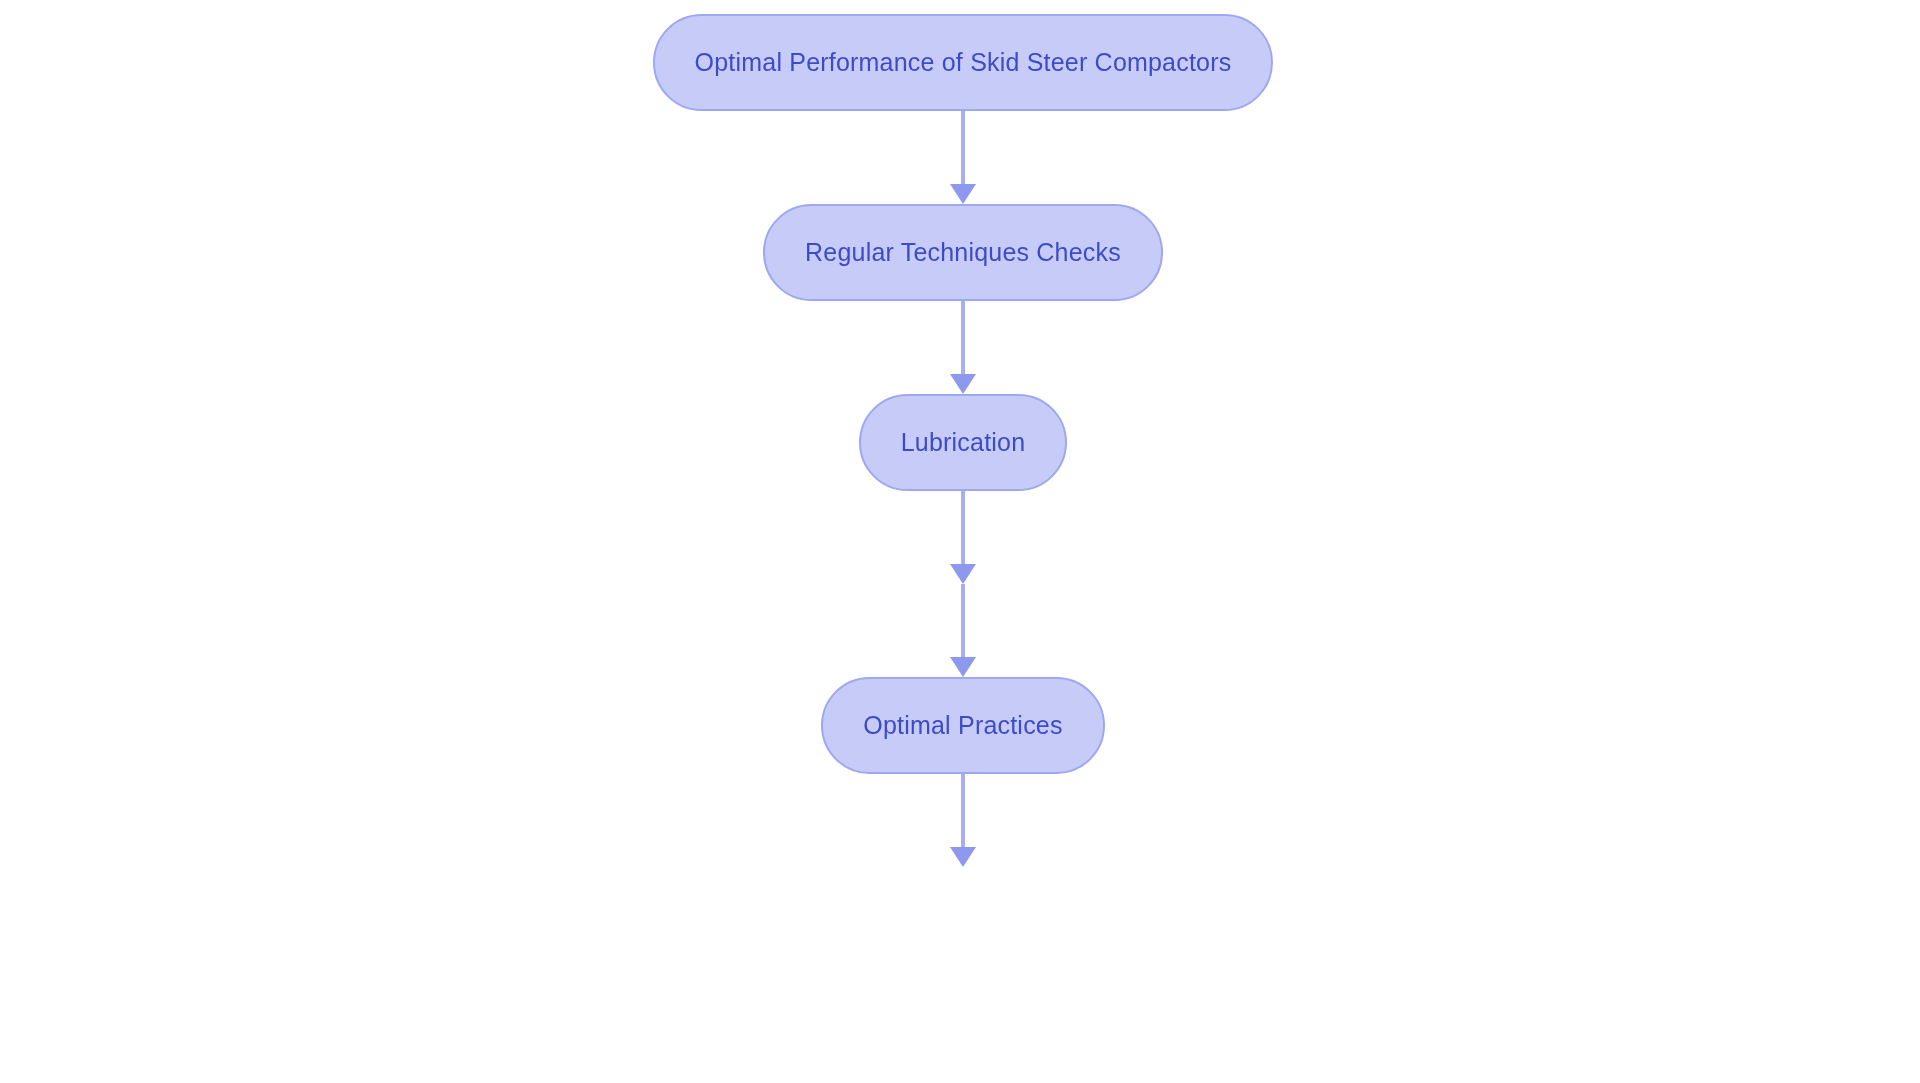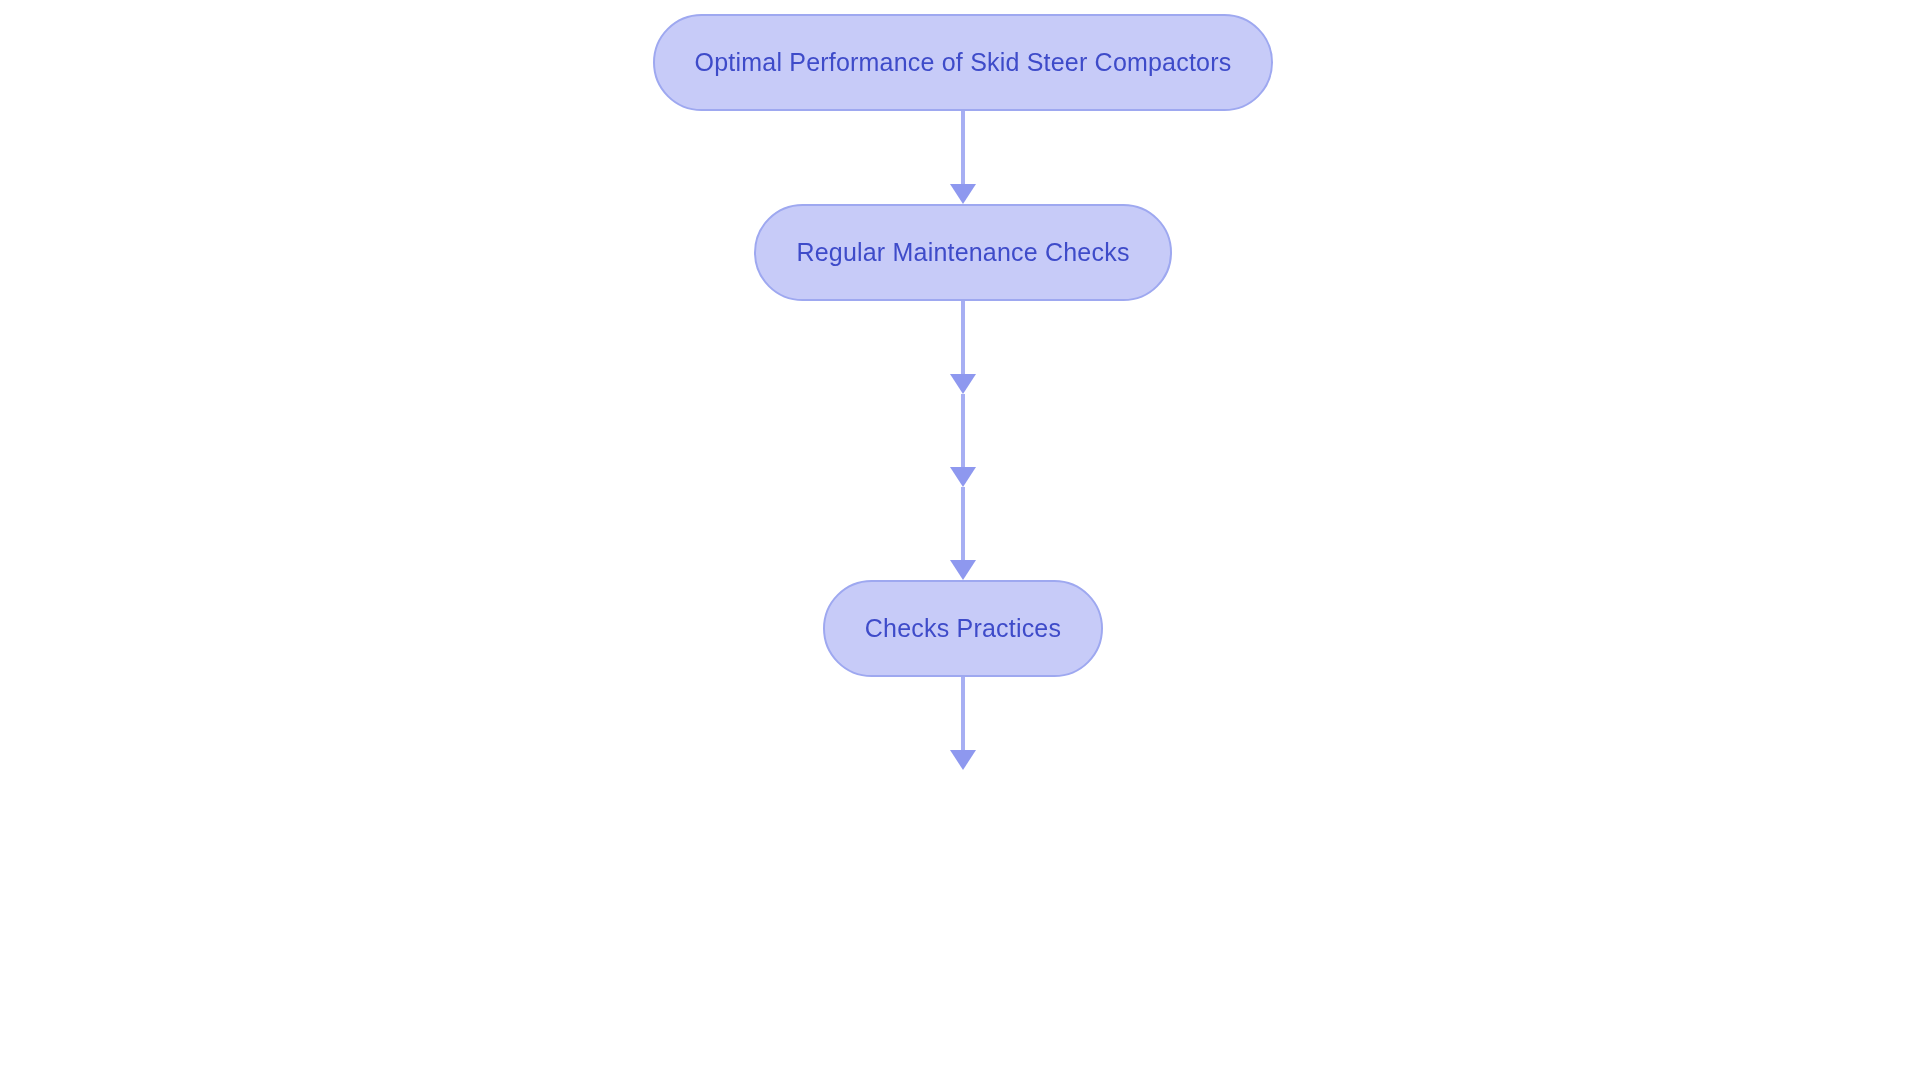--- a/index.html
+++ b/index.html
@@ -69,42 +69,45 @@
     <div class="node">
       <span>Optimal Performance of Skid Steer Compactors</span>
     </div>
 
     <div class="arrow">
       <div class="arrow-line"></div>
       <div class="arrow-head"></div>
     </div>
 
     <div class="node">
-      <span>Regular Maintenance Checks</span>
+      <span>Regular Techniques Checks</span>
+    </div>
+
+    <div class="arrow">
+      <div class="arrow-line"></div>
+      <div class="arrow-head"></div>
+    </div>
+
+    <div class="node">
+      <span>Lubrication</span>
     </div>
 
     <div class="arrow">
       <div class="arrow-line"></div>
       <div class="arrow-head"></div>
     </div>
 
 
     <div class="arrow">
       <div class="arrow-line"></div>
       <div class="arrow-head"></div>
     </div>
 
-
-    <div class="arrow">
-      <div class="arrow-line"></div>
-      <div class="arrow-head"></div>
-    </div>
-
     <div class="node">
-      <span>Checks Practices</span>
+      <span>Optimal Practices</span>
     </div>
 
     <div class="arrow">
       <div class="arrow-line"></div>
       <div class="arrow-head"></div>
     </div>
 
 
   </div>
 </div>

